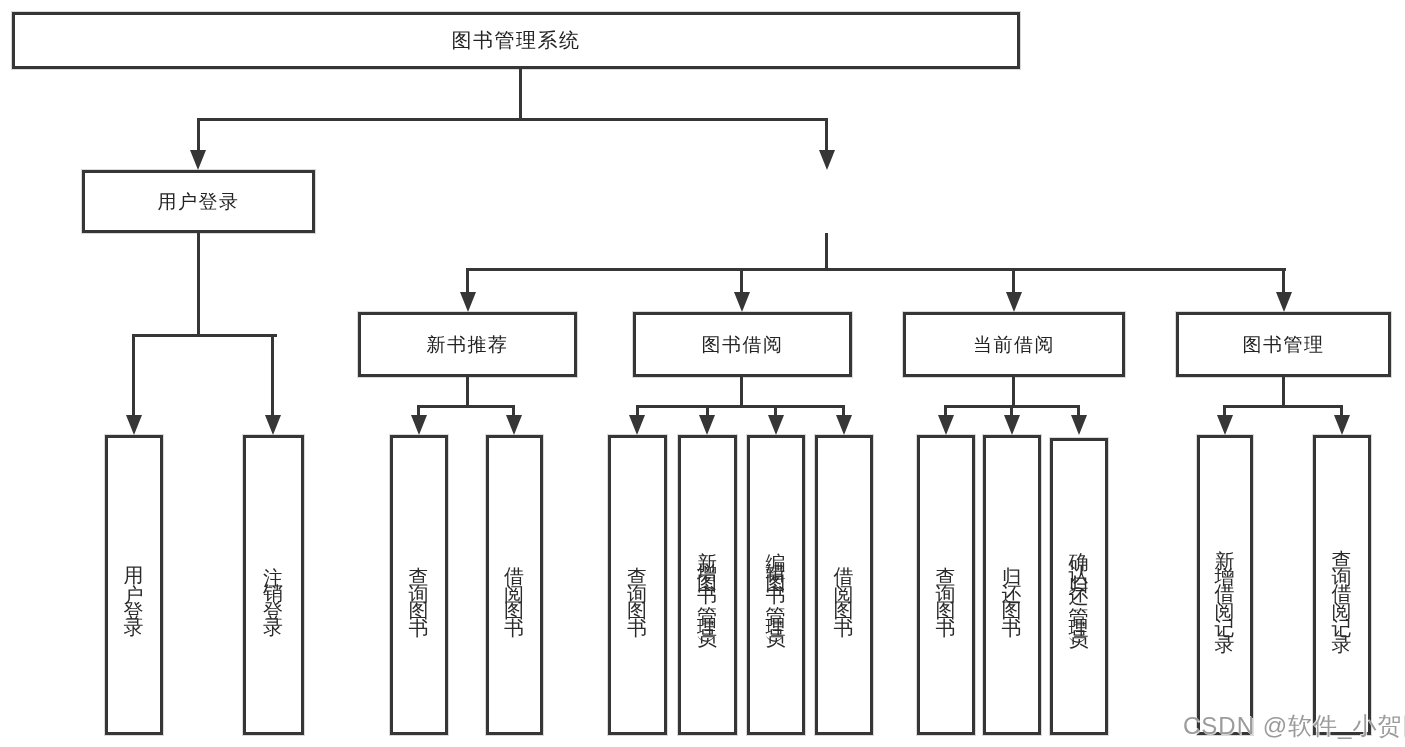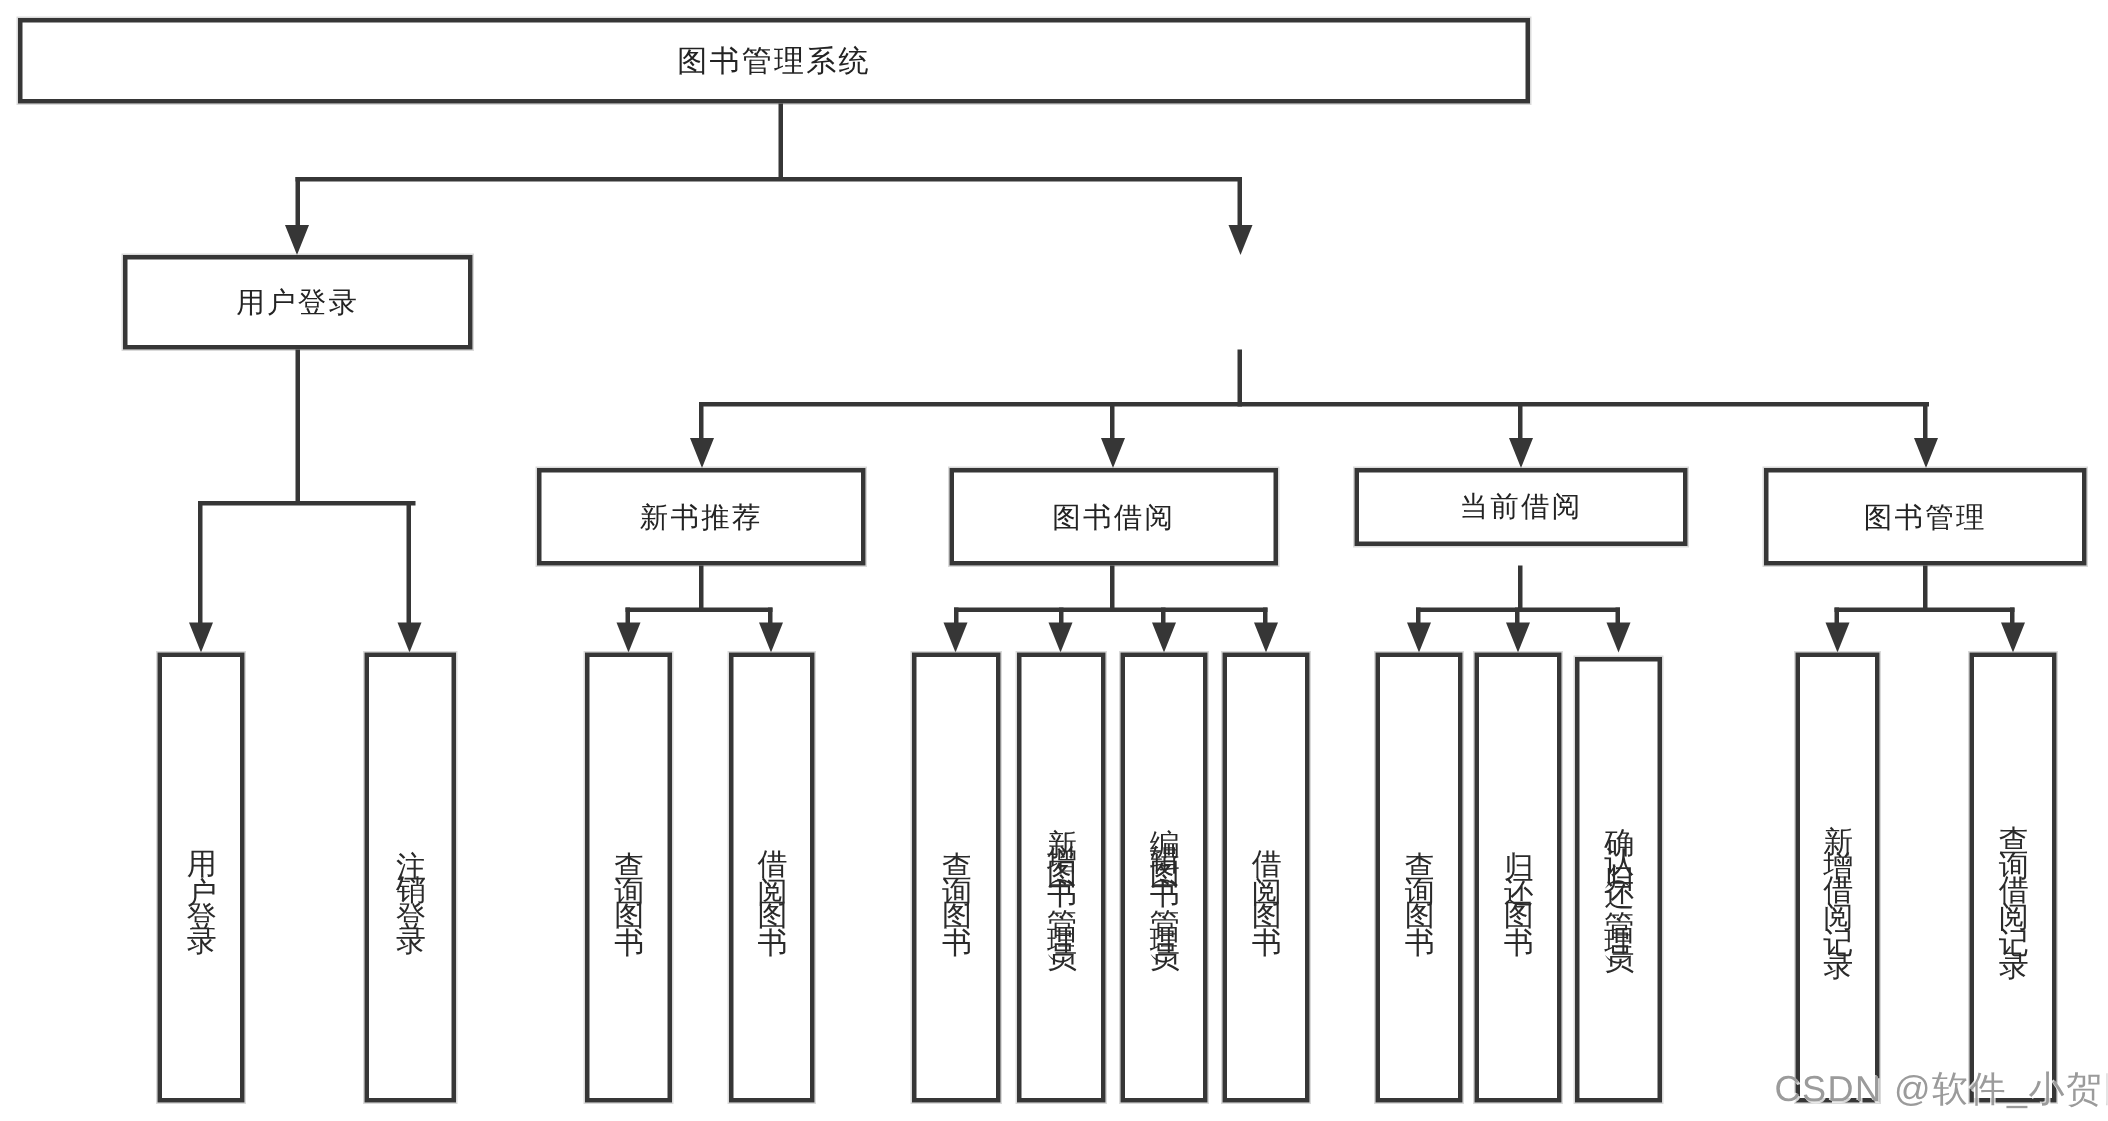--- a/index.html
+++ b/index.html
@@ -55,21 +55,21 @@
   <div class="arrow" style="left:734px;top:292px;"></div>
   <div class="arrow" style="left:1006px;top:292px;"></div>
   <div class="arrow" style="left:1276px;top:292px;"></div>
 
   <div class="box hbox" style="left:358px;top:312px;width:219px;height:65px;">
     <span>新书推荐</span>
   </div>
   <div class="box hbox" style="left:633px;top:312px;width:219px;height:65px;">
     <span>图书借阅</span>
   </div>
-  <div class="box hbox" style="left:903px;top:312px;width:222px;height:52px;">
+  <div class="box hbox" style="left:903px;top:312px;width:222px;height:65px;">
     <span>当前借阅</span>
   </div>
   <div class="box hbox" style="left:1176px;top:312px;width:215px;height:65px;">
     <span>图书管理</span>
   </div>
 
   <div class="v" style="left:466px;top:377px;width:3px;height:30px;"></div>
   <div class="h" style="left:417px;top:405px;width:98px;height:3px;"></div>
   <div class="v" style="left:417px;top:405px;width:3px;height:13px;"></div>
   <div class="v" style="left:512px;top:405px;width:3px;height:13px;"></div>

